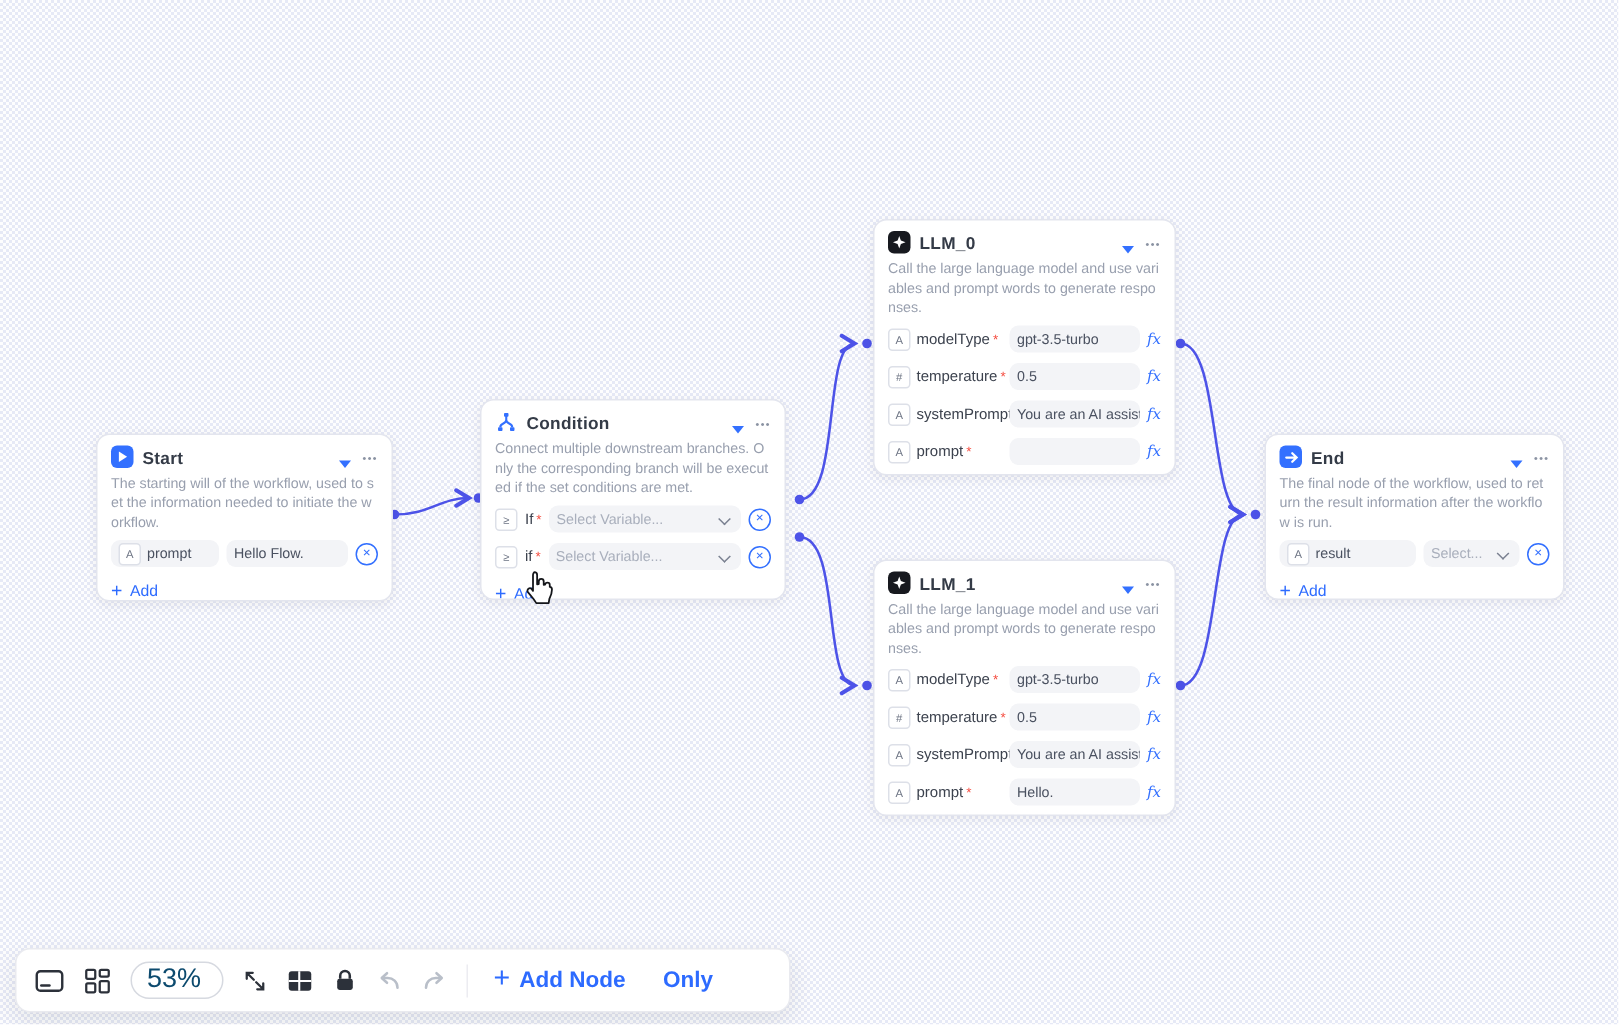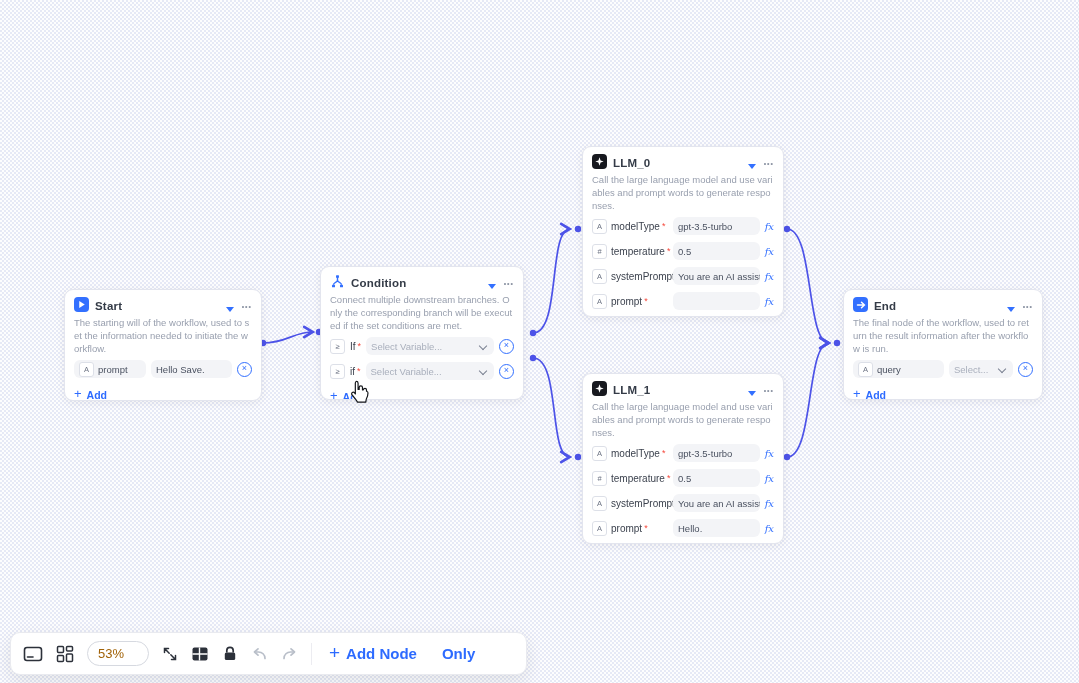--- a/index.html
+++ b/index.html
@@ -33,32 +33,32 @@
   .lbl{font-size:10px;color:#3c424e;white-space:nowrap;}
   .req::after{content:"*";color:#f5483b;font-size:9px;margin-left:2px;vertical-align:top;}
   .ph{color:#a9afbc;}
   .chev{width:5px;height:5px;border-right:1.3px solid #7a8191;border-bottom:1.3px solid #7a8191;
     transform:rotate(45deg);margin-left:auto;margin-right:3px;flex:none;}
   .xcirc{width:13px;height:13px;border:1.2px solid #3370ff;border-radius:50%;flex:none;cursor:pointer;
     display:flex;align-items:center;justify-content:center;color:#3370ff;font-size:9px;line-height:9px;}
   .xcirc::before{content:"×";margin-top:-1px;}
   .fx{color:#3370ff;font-family:"DejaVu Serif",serif;font-style:italic;font-size:10px;flex:none;cursor:pointer;}
   .fx::before{content:"fx";}
-  .addbtn{display:flex;align-items:flex-end;gap:5px;color:#2d6bff;font-weight:700;font-size:10.5px;
+  .addbtn{display:flex;align-items:center;gap:5px;color:#2d6bff;font-weight:400;font-size:10.5px;
     padding:1px 9px;cursor:pointer;}
   .addbtn .plus::before{content:"+";font-size:13px;font-weight:400;}
   .lrow{display:flex;align-items:center;gap:5px;padding:0 9px;margin-bottom:7px;min-height:18px;}
   .lrow .labwrap{display:flex;align-items:center;width:76px;flex:none;}
   
   .toolbar{position:absolute;left:10px;top:632px;width:517px;height:43px;background:#fff;
     border:1px solid #e9eaef;border-radius:10px;box-shadow:0 6px 16px rgba(31,35,41,.10);
     display:flex;align-items:center;padding:0 12px;gap:13px;box-sizing:border-box;}
   .tbtn{display:flex;align-items:center;justify-content:center;cursor:pointer;flex:none;}
   .zoompill{border:1.3px solid #d6d9e0;border-radius:13px;height:25px;width:62px;display:flex;
-    align-items:center;padding-left:10px;font-size:13px;color:#a16207;cursor:pointer;box-sizing:border-box;}
+    align-items:flex-start;padding-left:10px;font-size:18px;color:#0c4a6e;cursor:pointer;box-sizing:border-box;}
   .tdivider{width:1px;height:22px;background:#ececf1;flex:none;}
   .addnode{display:flex;align-items:center;gap:6px;color:#2d6bff;font-size:15px;font-weight:600;
     cursor:pointer;margin-left:4px;white-space:nowrap;}
   .addnode .plus2::before{content:"+";font-size:19px;font-weight:400;line-height:15px;}
   .savebtn{color:#2d6bff;font-size:15px;font-weight:700;cursor:pointer;margin-left:12px;}
   .cursor{position:absolute;left:348px;top:380px;pointer-events:none;z-index:50;}
 </style>
 </head>
 <body>
 
@@ -100,21 +100,21 @@
       <span class="ntitle">Start</span>
       <span class="caret"></span>
       <span class="menudots"></span>
     </div>
     <div class="desc">The starting will of the workflow, used to set the information needed to initiate the workflow.</div>
     <div class="frow">
       <span class="inp" style="width:62px;">
         <span class="chip">A</span>
         <span>prompt</span>
       </span>
-      <span class="inp grow">Hello Save.</span>
+      <span class="inp grow">Hello Flow.</span>
       <span class="xcirc"></span>
     </div>
     <div class="addbtn">
       <span class="plus"></span>
       <span>Add</span>
     </div>
 
   </div>
 
   <div class="node" style="left:320px;top:266px;width:202px;height:132px;">
@@ -258,21 +258,21 @@
           </svg>
       </span>
       <span class="ntitle">End</span>
       <span class="caret"></span>
       <span class="menudots"></span>
     </div>
     <div class="desc">The final node of the workflow, used to return the result information after the workflow is run.</div>
     <div class="frow">
       <span class="inp grow">
         <span class="chip">A</span>
-        <span>query</span>
+        <span>result</span>
       </span>
       <span class="inp" style="width:54px;align-items:center;">
         <span class="ph">Select...</span>
         <span class="chev"></span>
       </span>
       <span class="xcirc"></span>
     </div>
     <div class="addbtn">
       <span class="plus"></span>
       <span>Add</span>

